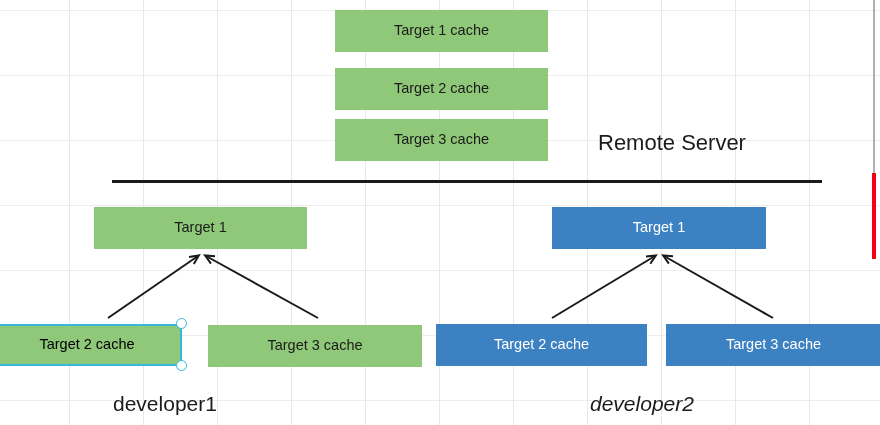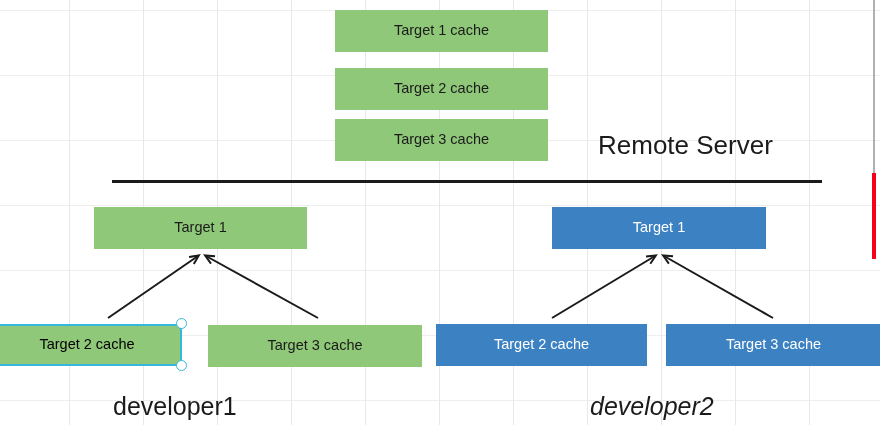--- a/index.html
+++ b/index.html
@@ -54,26 +54,26 @@
     border: 1.6px solid #35b8d9;
     box-sizing: border-box;
     z-index: 40;
   }
   .divider {
     position: absolute;
     background: #1a1a1a;
   }
   .label-text {
     position: absolute;
-    font-size: 25px;
+    font-size: 21px;
     color: #1b1b1b;
     white-space: nowrap;
   }
   .label-text.server {
-    font-size: 26px;
+    font-size: 22px;
   }
   #edges {
     position: absolute;
     left: 0;
     top: 0;
     width: 880px;
     height: 425px;
     pointer-events: none;
     z-index: 5;
   }

